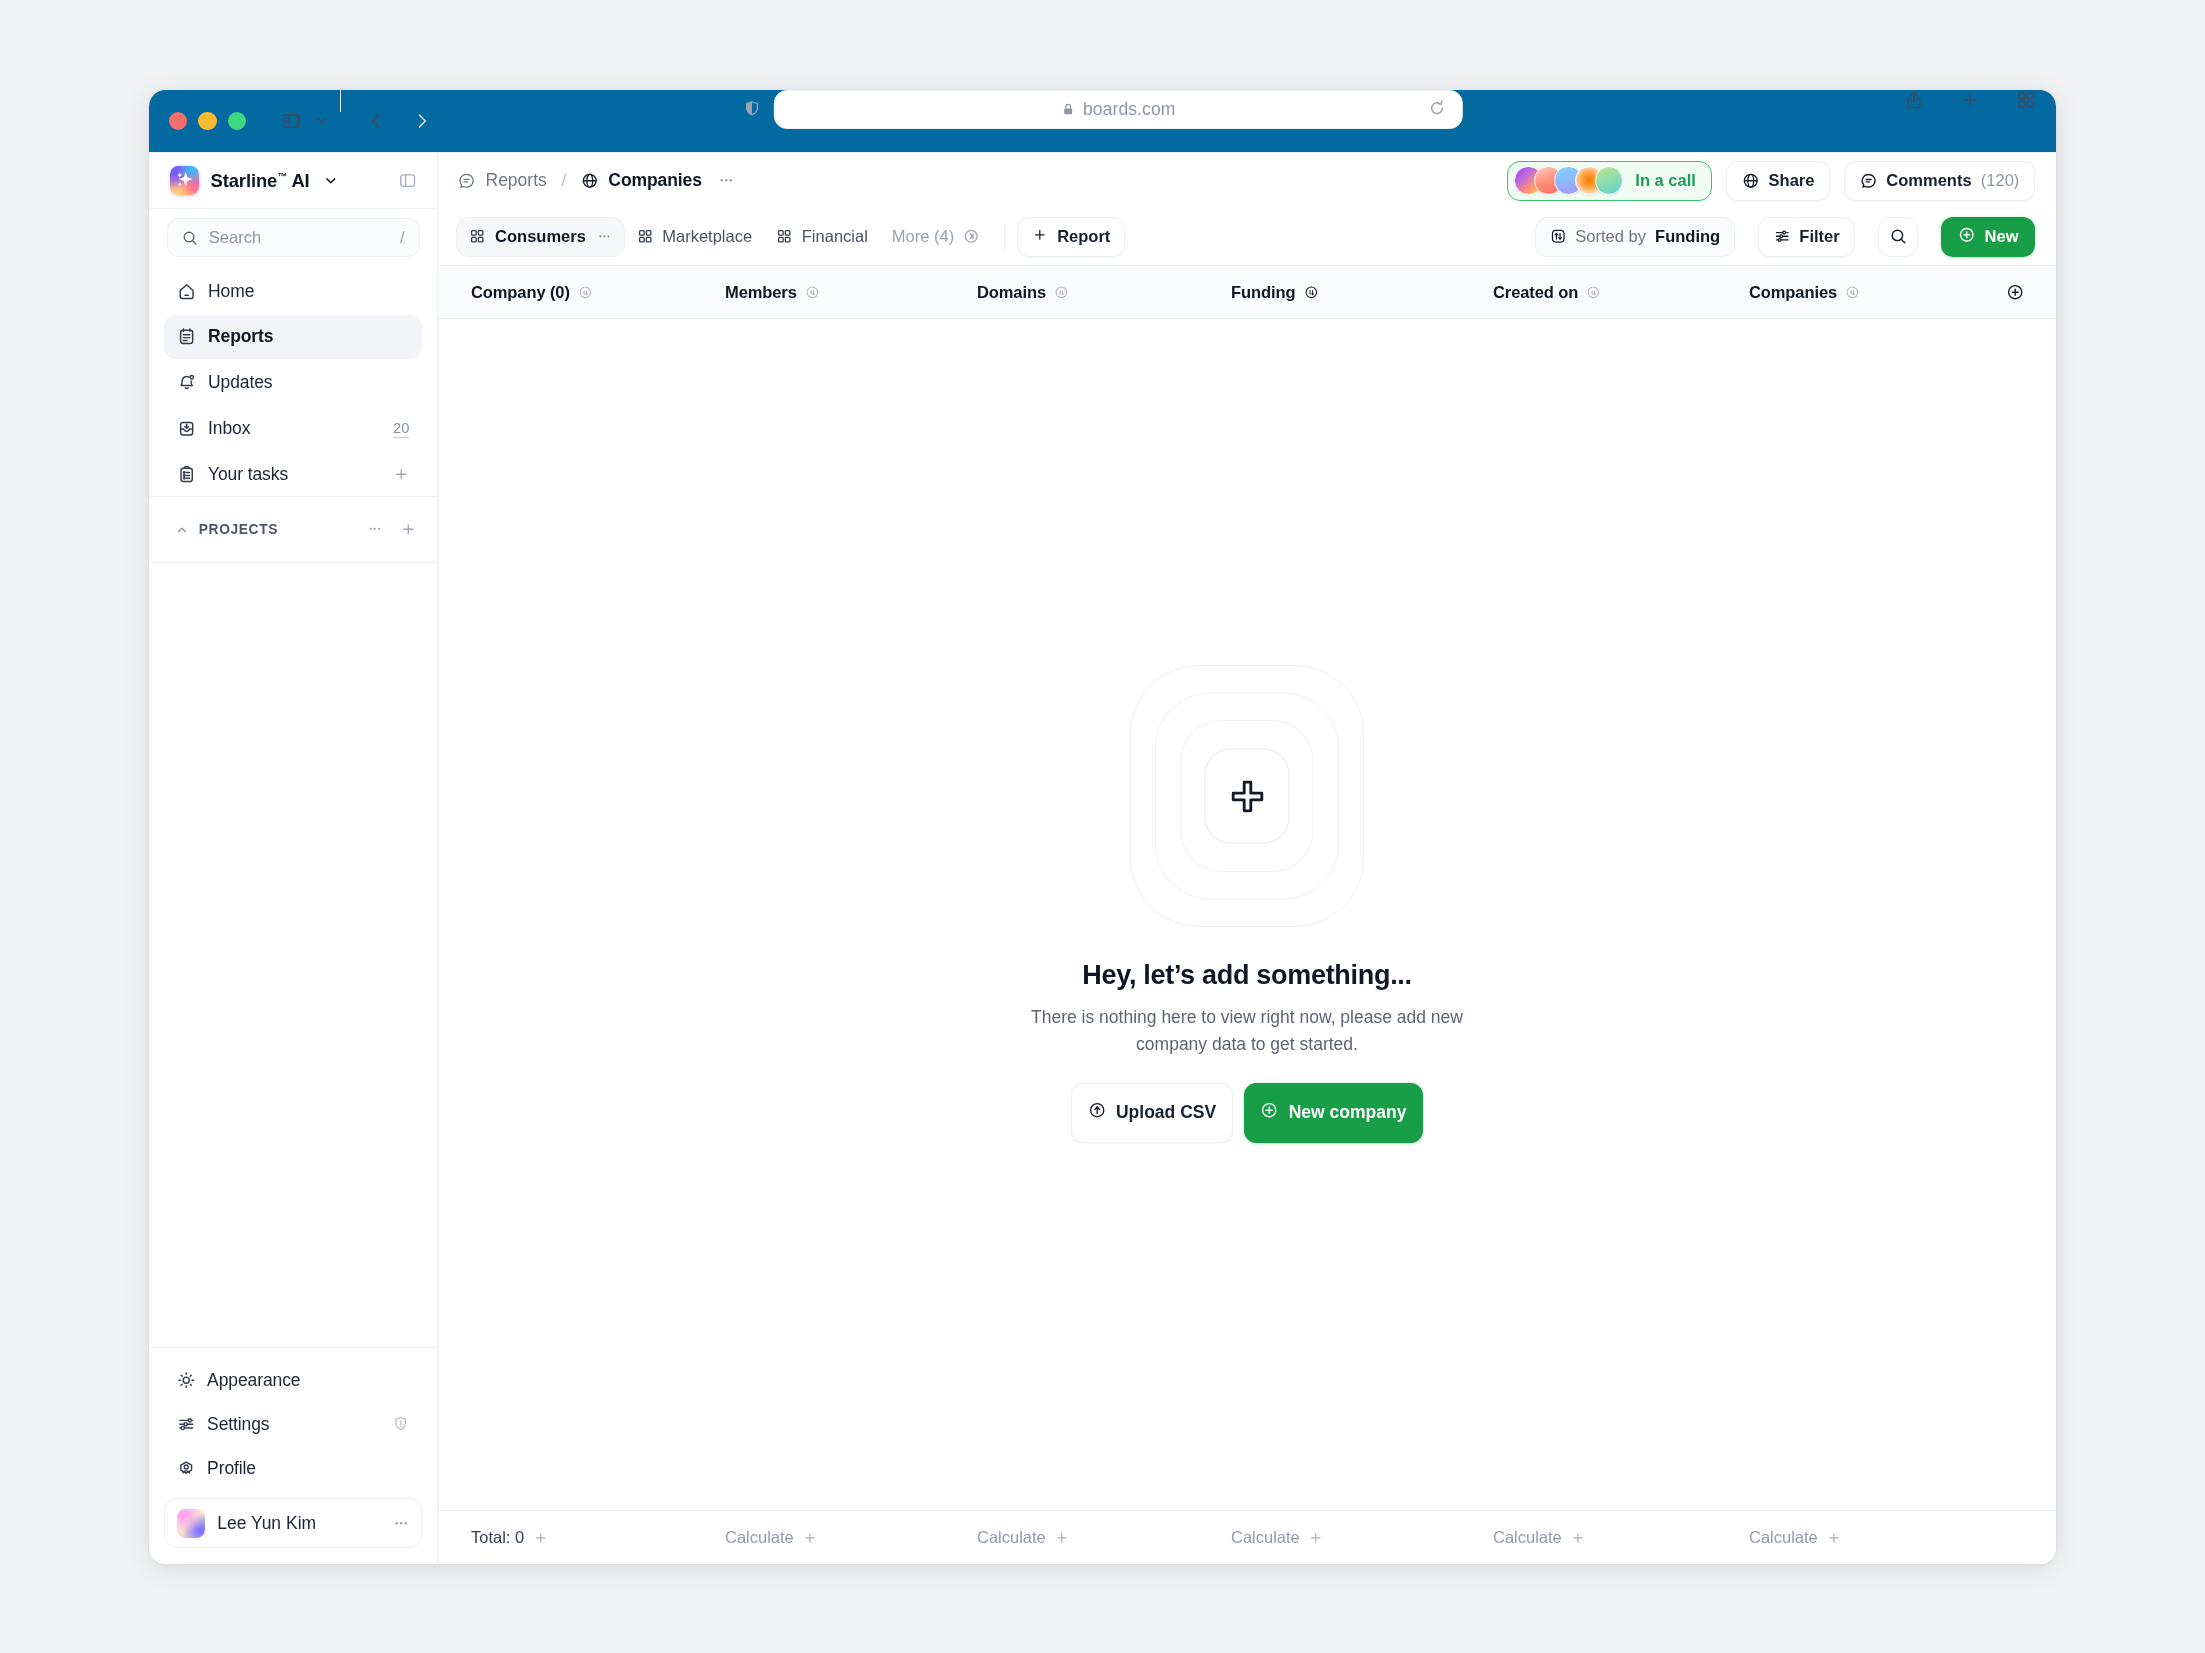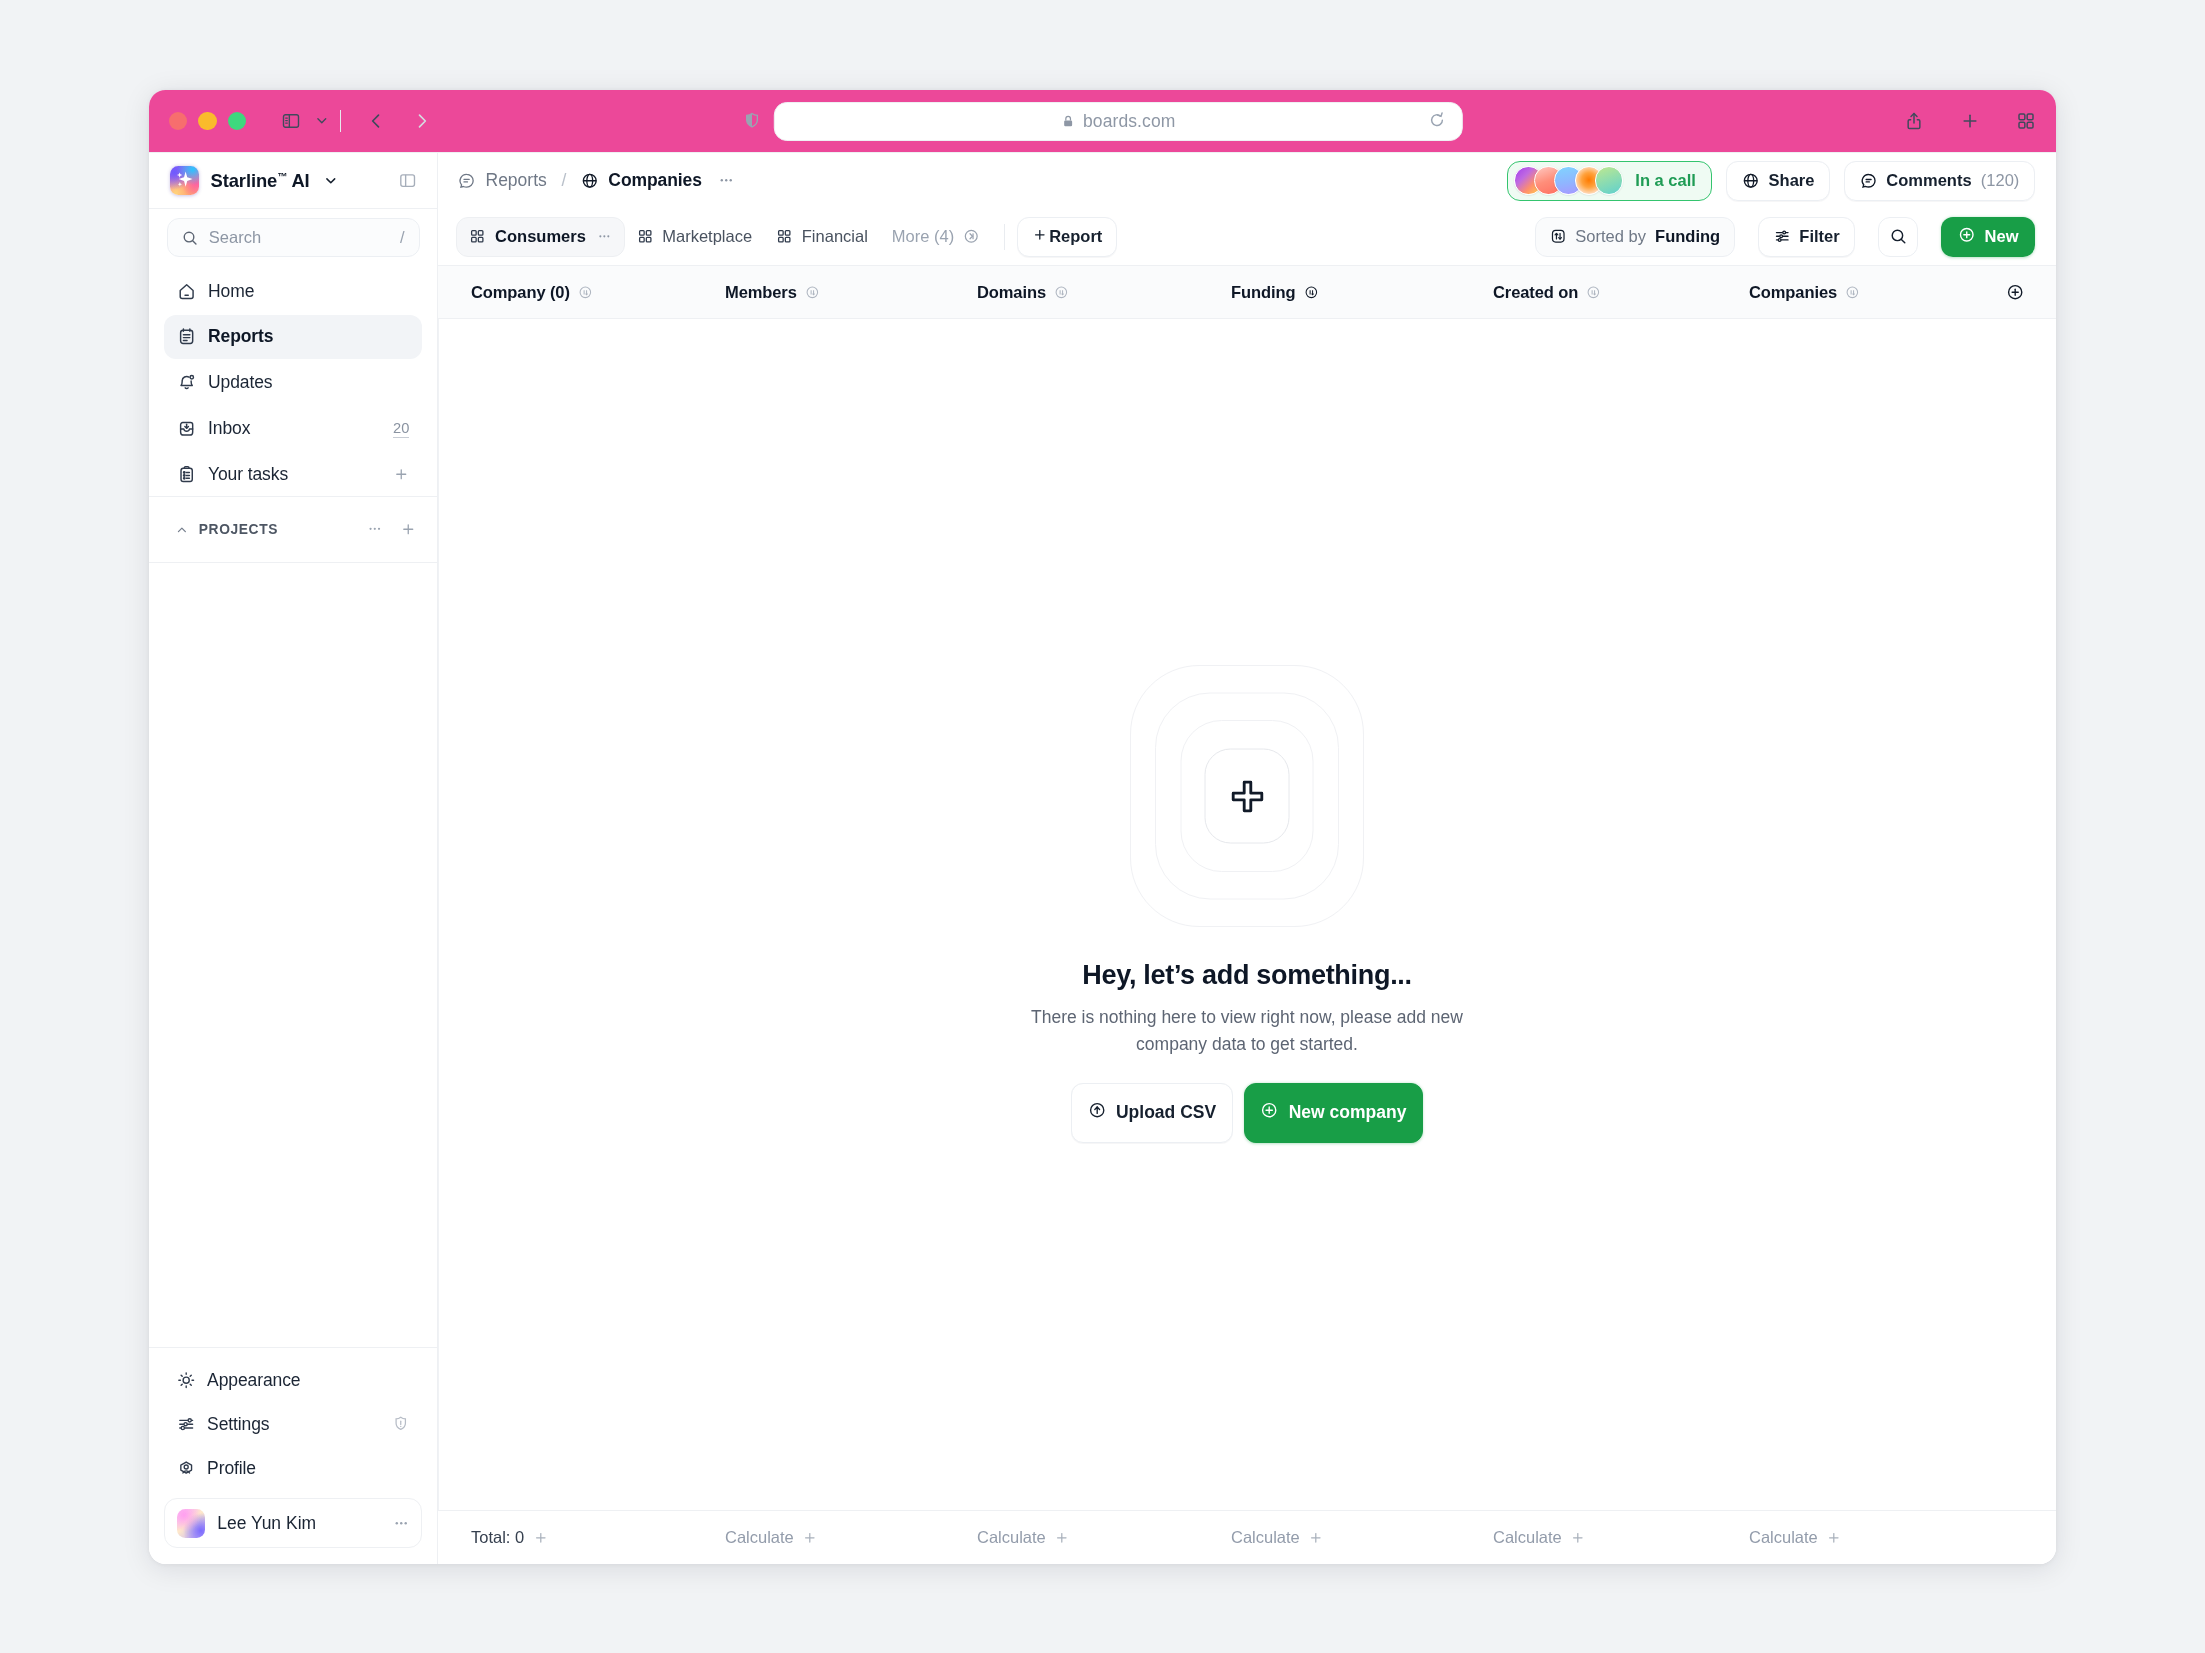--- a/index.html
+++ b/index.html
@@ -14,22 +14,22 @@
   .window{
     position:absolute; left:149px; top:90px;
     width:1907px; height:1474px;
     background:#ffffff; border-radius:16.5px;
     box-shadow:0 4.6px 27.6px rgba(16,24,40,.10), 0 0.9px 4.6px rgba(16,24,40,.05);
     overflow:hidden;
   }
 
   
   .chrome{
-    height:62px; display:flex; align-items:center;
-    padding:0 20px; position:relative; background:#ec4899;
+    height:62px; display:flex; 
+    padding:0 20px; position:relative; background:#0369a1;
   }
   .lights{ display:flex; gap:11px; align-items:center; }
   .light{ width:18.4px; height:18.4px; border-radius:50%; }
   .l-red{ background:#f76e6e; } .l-yel{ background:#fabb2c; } .l-grn{ background:#3ed87e; }
 
   .chrome-icn{ color:#404a5c; display:flex; align-items:center; justify-content:center; }
   .sidebar-btn{ margin-left:35px; }
   .vsep{ width:0.9px; height:22px; background:#e6e9ee; margin:0 10px; }
   .nav-arrows{ display:flex; align-items:center; gap:26px; margin-left:15.6px; }
 
@@ -183,21 +183,21 @@
     padding:0 12px; gap:9.2px; font-size:16.5px; color:#49525f;
   }
   .tab .ic{ color:#303b4c; display:flex; }
   .tab.active{ background:#f6f7f9; border:0.9px solid #edeff2; color:#0e1726; font-weight:700; }
   .tab .dots{ color:#8d96a4; display:flex; margin-left:1.8px; }
   .tab.muted{ color:#9aa3b0; }
   .tab.muted .ic2{ color:#9aa3b0; display:flex; }
   .tsep{ width:0.9px; height:26px; background:#e9ecf0; margin:0 12px; }
   .repbtn{
     height:40px; border:0.9px solid #eceff3; border-radius:12px; background:#fff;
-    display:flex; align-items:center; gap:2px; padding:0 13.8px;
+    display:flex; align-items:center; gap:10px; padding:0 13.8px;
     font-size:16.5px; color:#16202e; font-weight:700;
     box-shadow:0 0.5px 0.9px rgba(16,24,40,.04);
   }
   .tabs-right{ margin-left:auto; display:flex; align-items:center; gap:23px; }
   .chip{
     height:40px; border:0.9px solid #eceff3; border-radius:12px; background:#fafbfc;
     display:flex; align-items:center; padding:0 13.8px; gap:9.2px;
     font-size:16.5px; color:#6f7886;
   }
   .chip b{ color:#0e1726; font-weight:700; }

